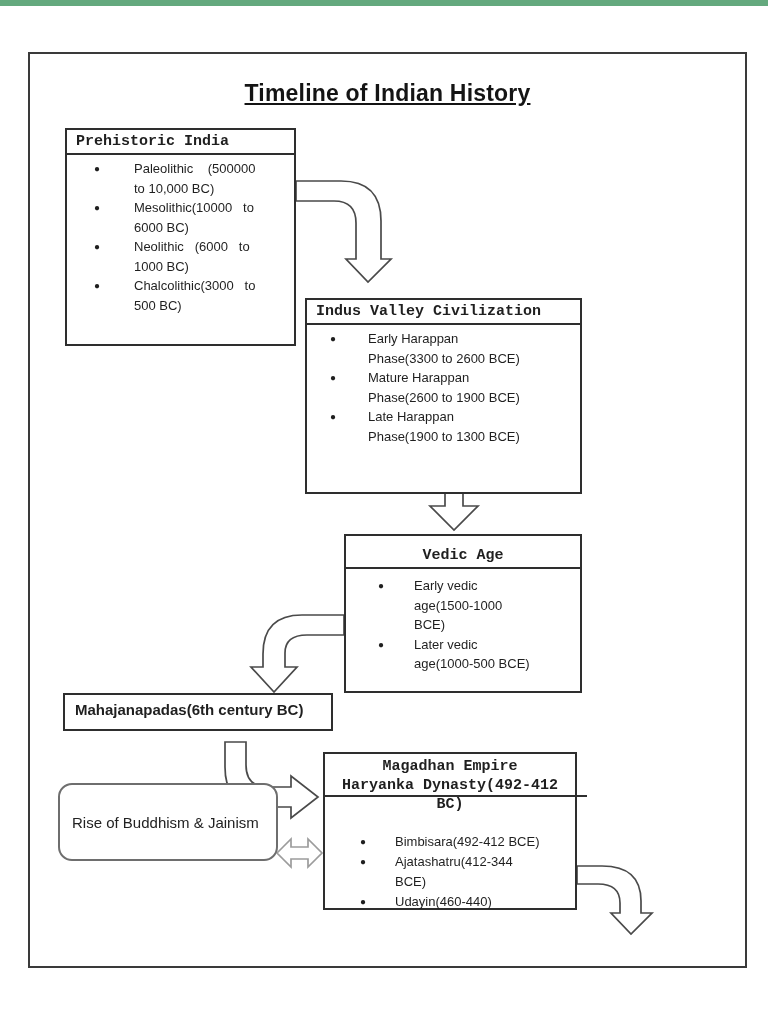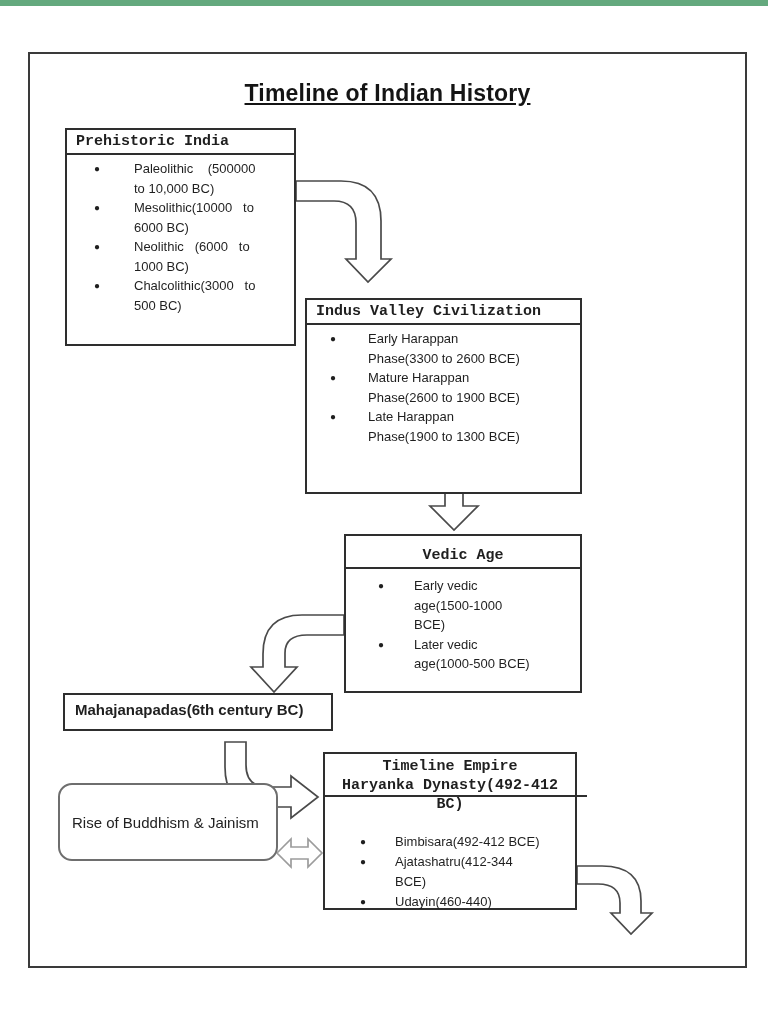--- a/index.html
+++ b/index.html
@@ -147,21 +147,21 @@
       </div>
     </div>
   </div>
 
   <div class="node" id="box-mahajanapadas">
     <span>Mahajanapadas(6th century BC)</span>
   </div>
 
   <div class="node" id="box-magadhan">
     <div class="hdr center nb">
-      <div>Timeline Empire</div>
+      <div>Magadhan Empire</div>
       <div>Haryanka Dynasty(492-412 BC)</div>
     </div>
     <div class="list">
       <div class="li">
         <span class="mark">●</span>
         <span class="txt">Bimbisara(492-412 BCE)</span>
       </div>
       <div class="li">
         <span class="mark">●</span>
         <span class="txt">Ajatashatru(412-344

